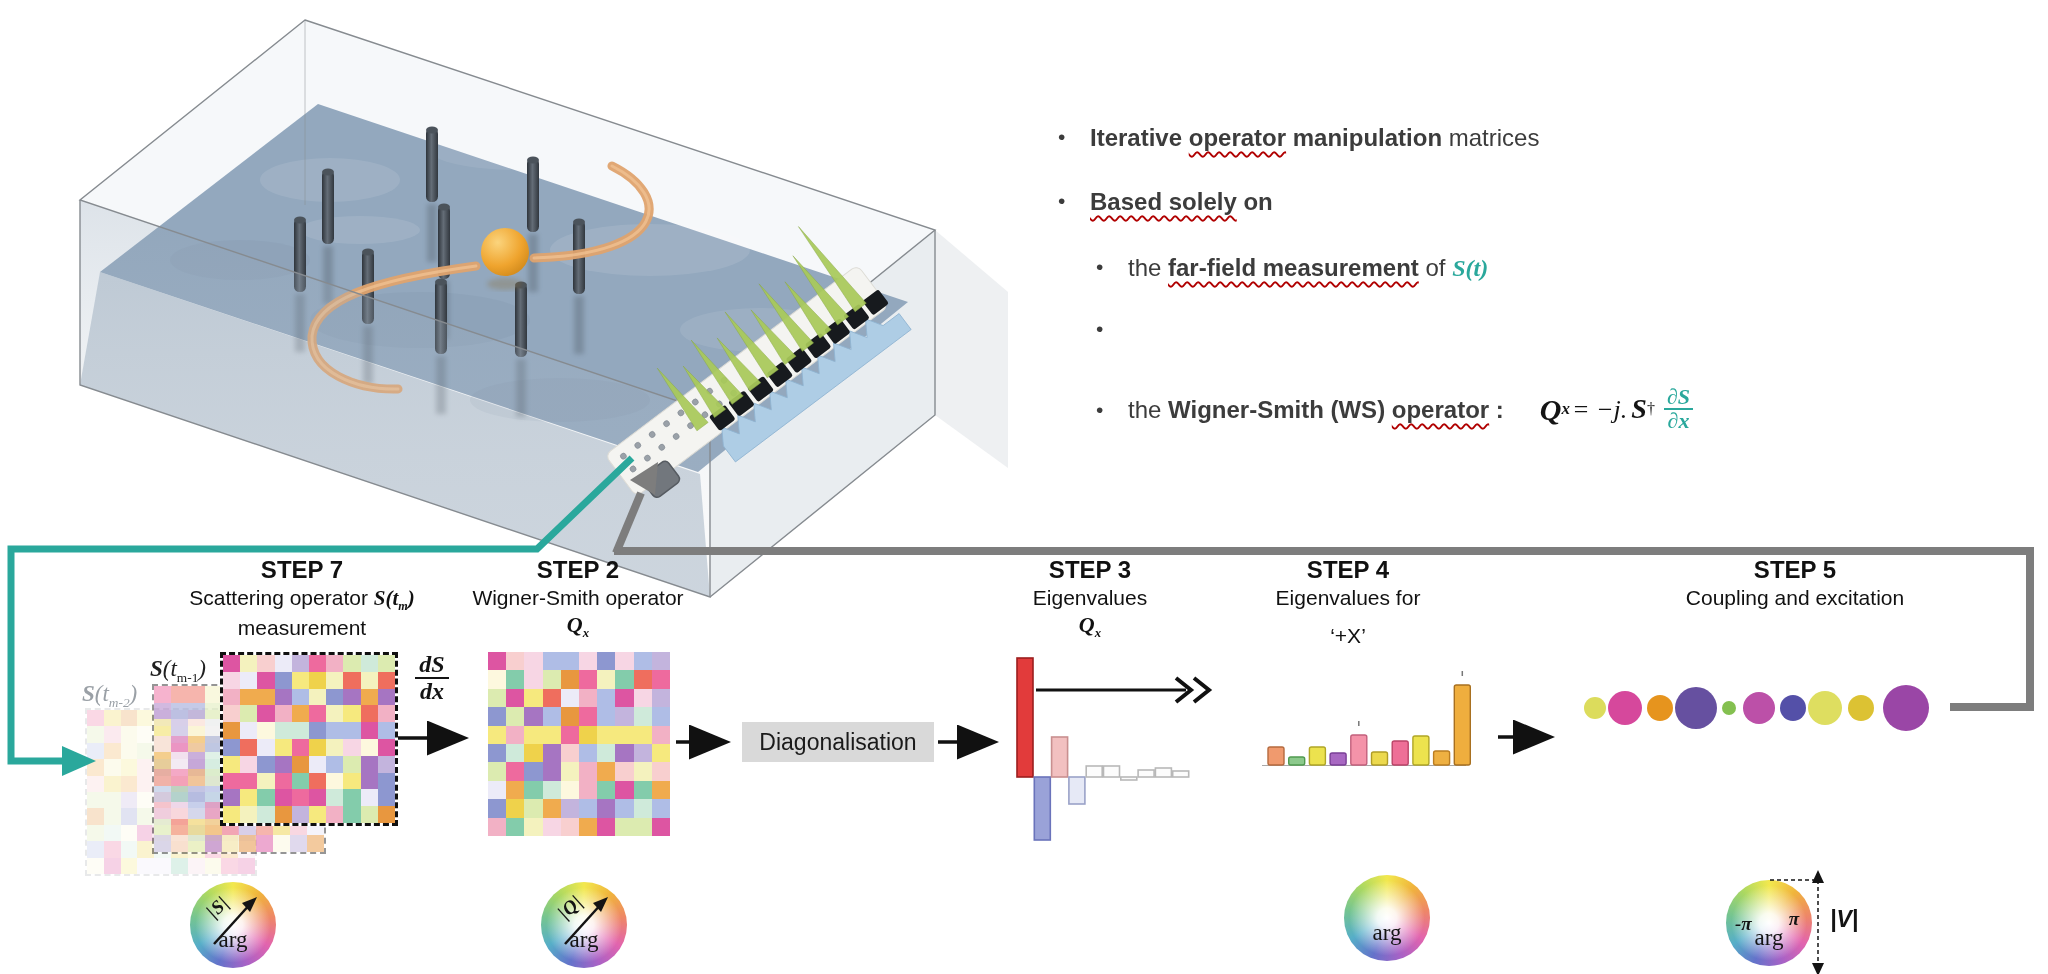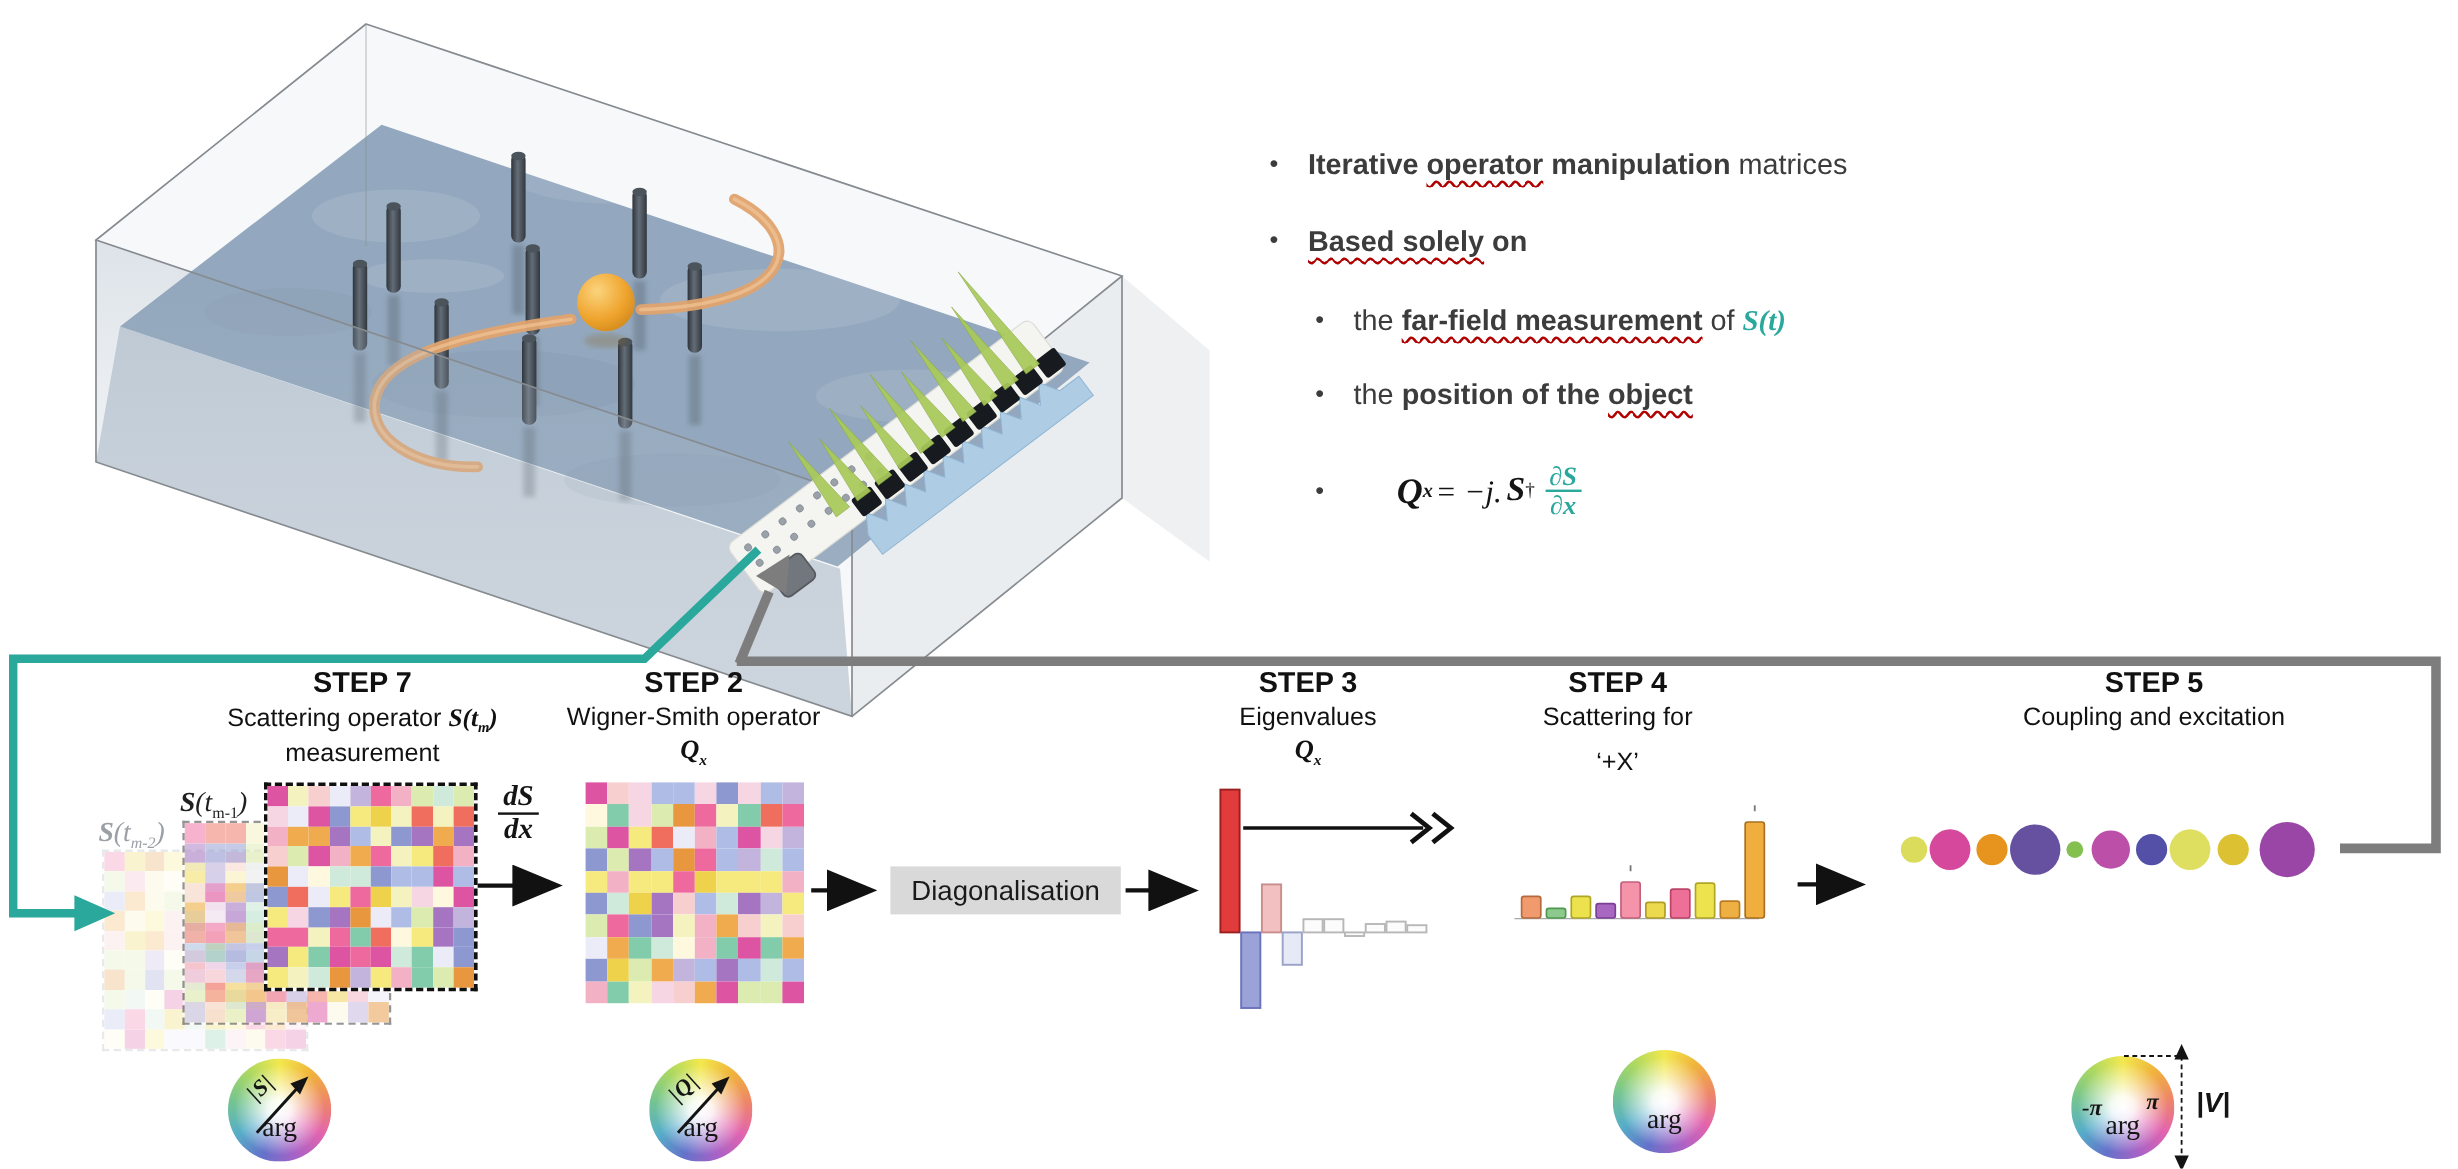--- a/index.html
+++ b/index.html
@@ -238,24 +238,24 @@
   <div class="bul" style="left:1058px;top:186px">
     <span class="dot">•</span>
     <span><span class="sq">Based solely</span><span class="b"> on</span></span>
   </div>
   <div class="bul" style="left:1096px;top:252px">
     <span class="dot">•</span>
     <span><span>the </span><span class="sq">far-field measurement</span><span> of </span><span class="math teal">S(t)</span></span>
   </div>
   <div class="bul" style="left:1096px;top:314px">
     <span class="dot">•</span>
-    <span><span>the </span><span class="b">position of the </span><span class="sq">object</span></span>
   </div>
   <div class="bul" style="left:1096px;top:386px;align-items:center;">
     <span class="dot">•</span>
+    <span><span>the </span><span class="b">Wigner-Smith (WS) </span><span class="sq">operator</span><span class="b"> :</span></span>
     <span class="formula">
       <span class="fQ">Q</span>
         <sub class="fQ" style="font-size:17px">x</sub>
         <span class="fmid">= −j. </span>
         <span class="fS">S</span>
         <sup style="font-size:16px">†</sup>
       <span class="frac teal">
         <span class="num">∂S</span>
         <span class="den">∂x</span>
       </span>
@@ -272,21 +272,21 @@
     <div class="s">Wigner-Smith operator</div>
     <div class="op"><span class="math">Q</span><sub class="math">x</sub></div>
   </div>
   <div class="stephead" style="left:1090px;top:556px">
     <div class="t">STEP 3</div>
     <div class="s">Eigenvalues</div>
     <div class="op"><span class="math">Q</span><sub class="math">x</sub></div>
   </div>
   <div class="stephead" style="left:1348px;top:556px">
     <div class="t">STEP 4</div>
-    <div class="s">Scattering for</div>
+    <div class="s">Eigenvalues for</div>
     <div class="s" style="margin-top:14px">‘+X’</div>
   </div>
   <div class="stephead" style="left:1795px;top:556px">
     <div class="t">STEP 5</div>
     <div class="s">Coupling and excitation</div>
   </div>
 
   <div class="mlabel" style="left:82px;top:680px;color:#9aa0a6">
     <span class="math">S</span><i style="font-family:'Liberation Serif',serif">(t</i><sub style="font-family:'Liberation Serif',serif;font-style:italic">m-2</sub><i style="font-family:'Liberation Serif',serif">)</i>
   </div>

